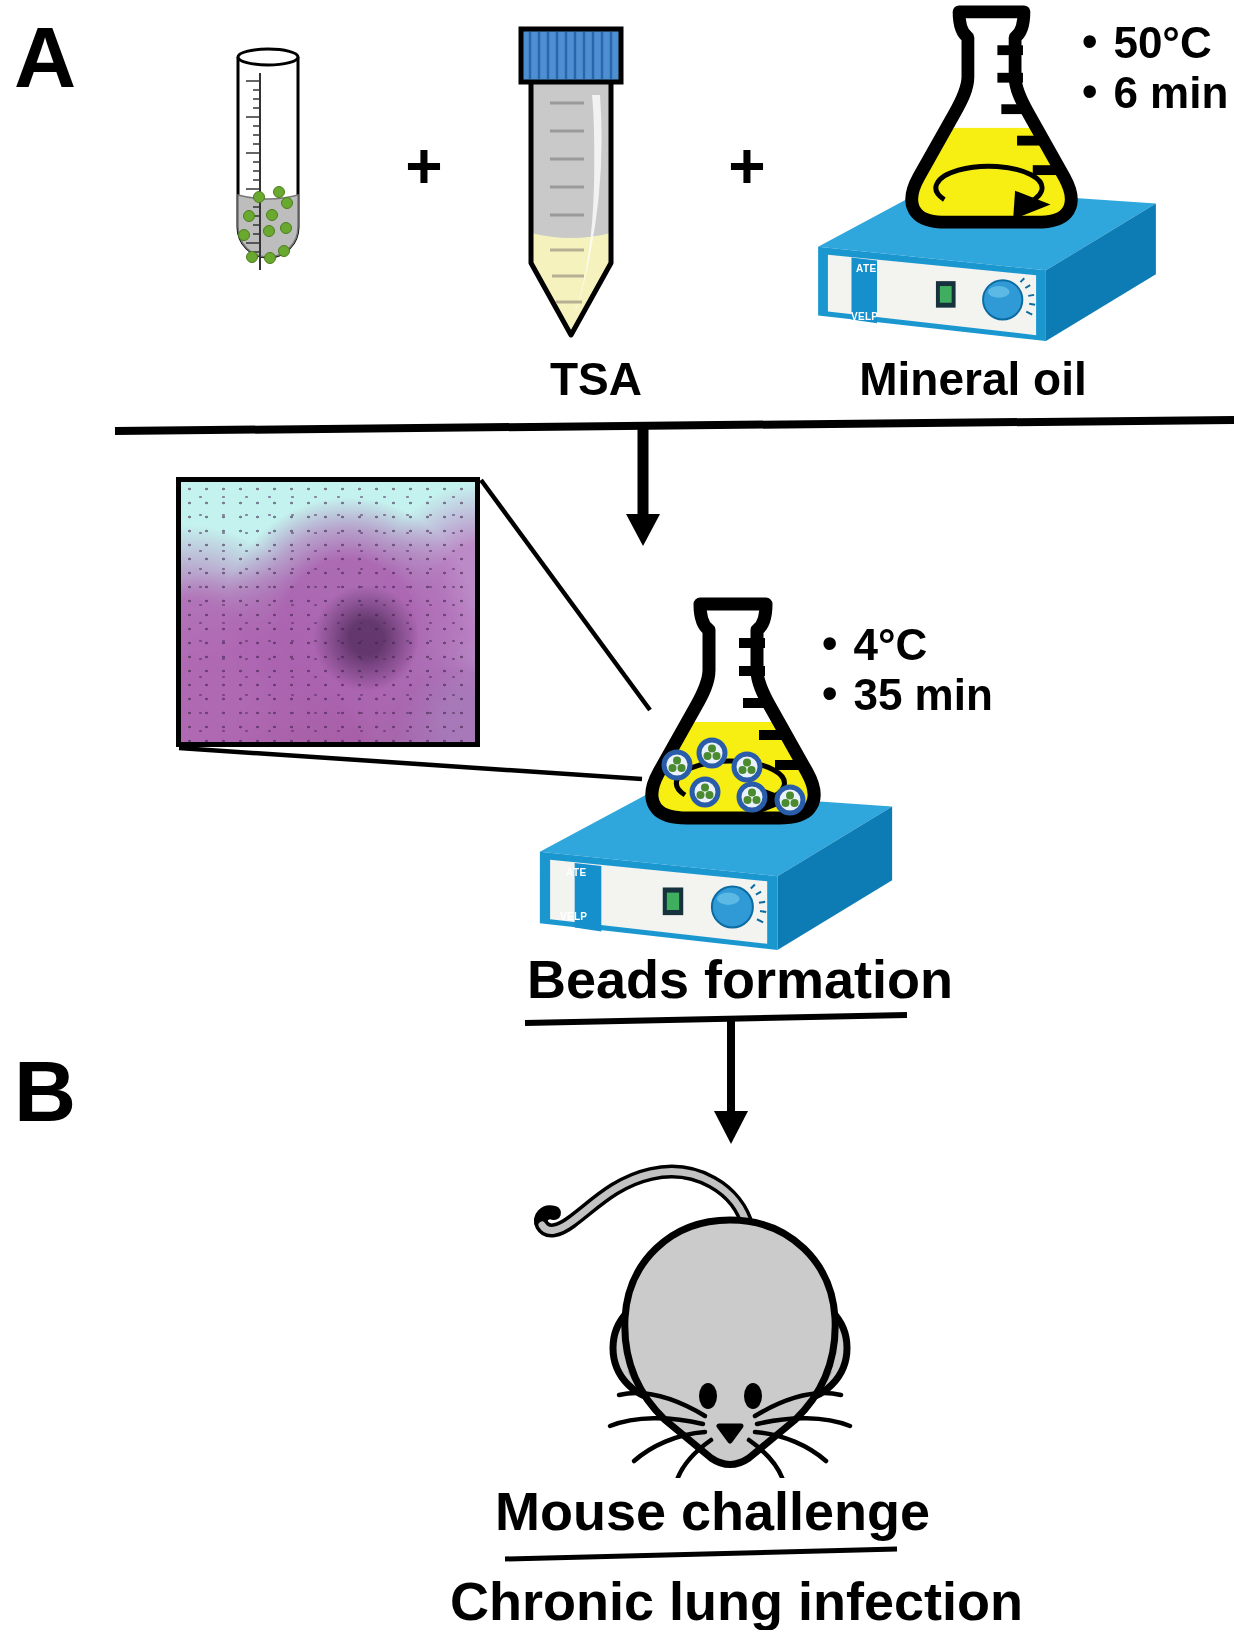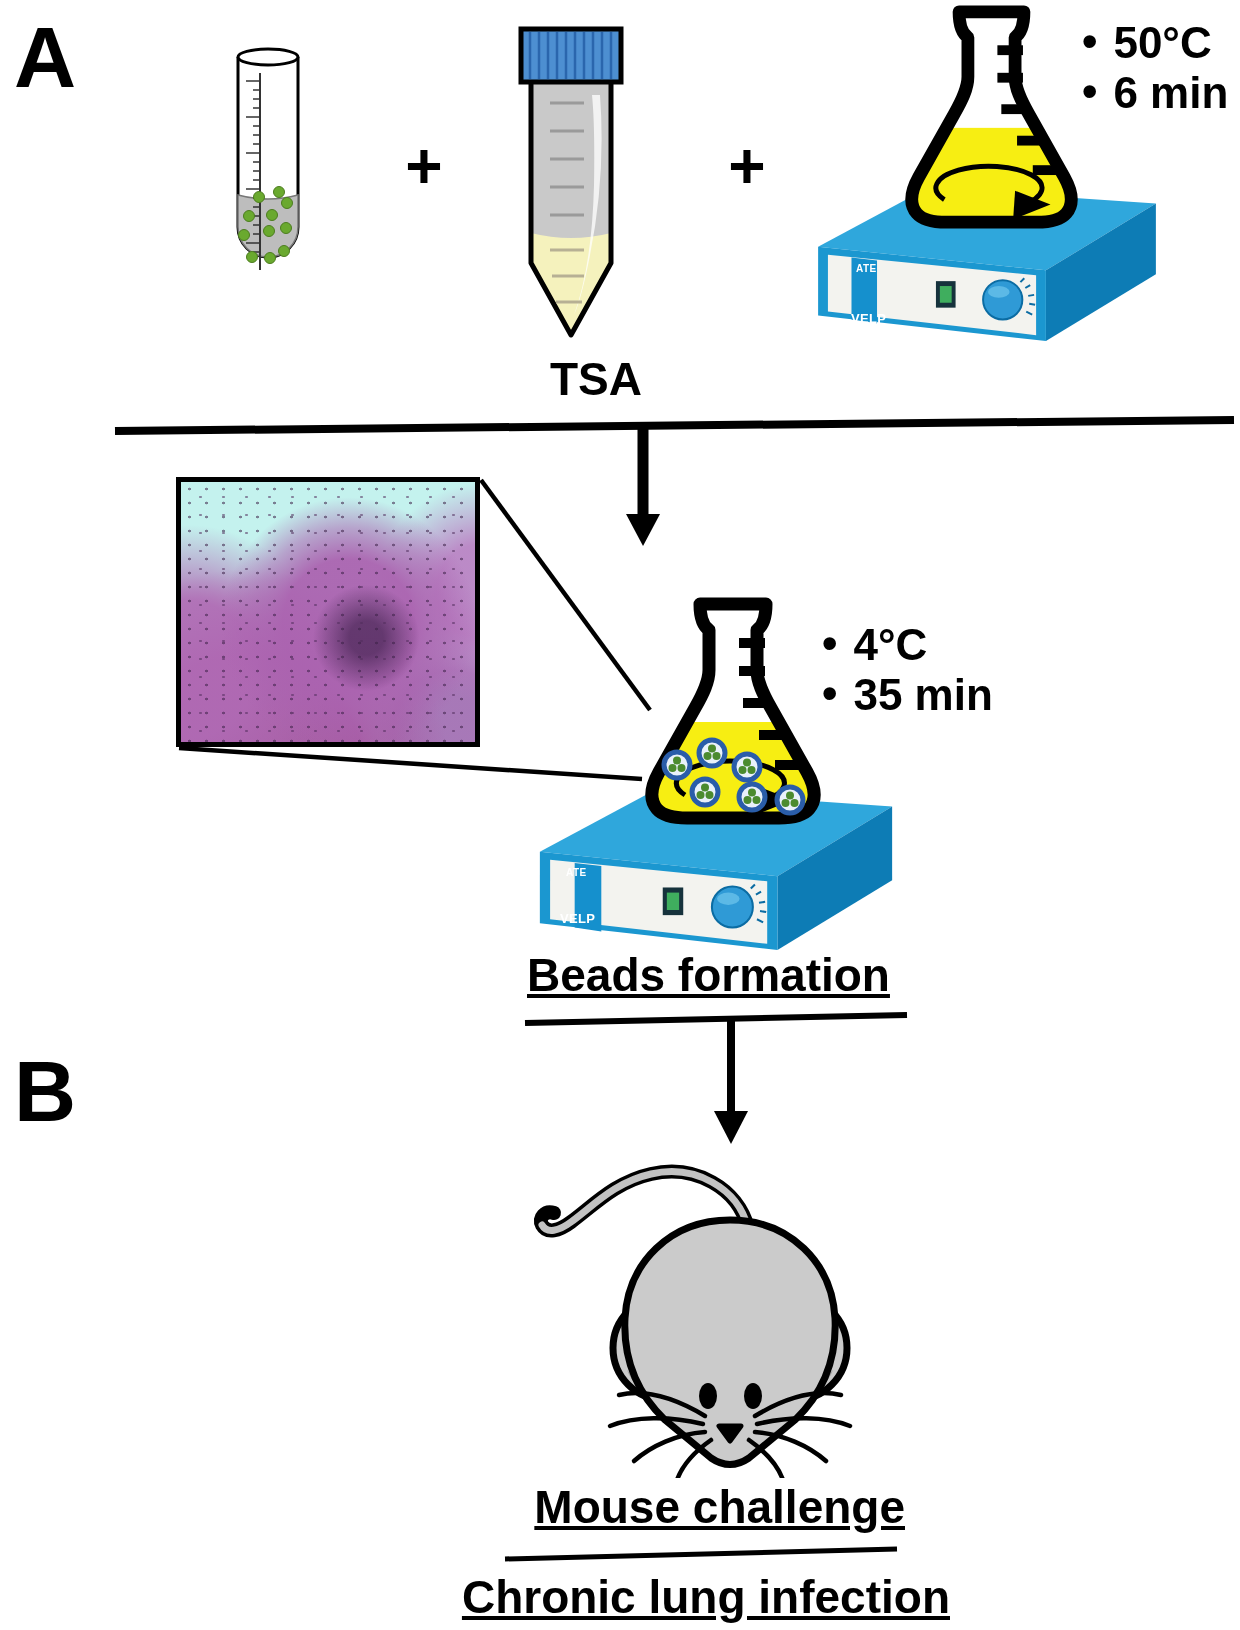--- a/index.html
+++ b/index.html
@@ -7,24 +7,24 @@
     position:relative;width:1240px;height:1630px;background:#ffffff;
     font-family:"Liberation Sans",sans-serif;overflow:hidden;color:#000;
   }
   .abs{position:absolute;}
   .panel-letter{font-size:86px;font-weight:bold;line-height:1;}
   .item-label{font-size:46px;font-weight:bold;text-align:center;white-space:nowrap;}
   .italic{font-style:italic;}
   .plus{font-size:64px;font-weight:bold;line-height:1;}
   .cond-row{display:flex;align-items:center;gap:16px;font-size:44px;font-weight:bold;white-space:nowrap;}
   .cond-bullet{font-size:44px;line-height:1;transform:translateY(-2px);}
-  .stage-label{font-size:46px;font-weight:bold;text-align:right;white-space:nowrap;text-decoration:underline;}
+  .stage-label{font-size:54px;font-weight:bold;text-align:left;white-space:nowrap;}
   .brand{position:absolute;color:#fff;font-weight:bold;line-height:1;}
   .brand.ate{font-size:10px;letter-spacing:.5px;}
-  .brand.velp{font-size:13px;letter-spacing:.3px;}
+  .brand.velp{font-size:10px;letter-spacing:.3px;}
   
   .micrograph{
     width:304px;height:270px;box-sizing:border-box;border:5px solid #000;
     background:
       radial-gradient(circle at 63% 60%, rgba(52,24,66,.60) 0 7%, rgba(52,24,66,0) 22%),
       radial-gradient(circle at 57% 55%, rgba(171,99,176,.95) 0 30%, rgba(171,99,176,.55) 44%, rgba(171,99,176,0) 58%),
       radial-gradient(circle at 2% 72%, rgba(176,106,180,.9) 0 20%, rgba(176,106,180,0) 42%),
       radial-gradient(circle at 22% 112%, rgba(166,88,162,.95) 0 32%, rgba(166,88,162,0) 55%),
       radial-gradient(circle at 103% 42%, rgba(186,120,192,.85) 0 14%, rgba(186,120,192,0) 32%),
       radial-gradient(circle at 92% 95%, rgba(160,90,170,.8) 0 16%, rgba(160,90,170,0) 36%),
@@ -196,20 +196,21 @@
   <div class="abs cond-row" style="left:1082px;top:18px">
     <span class="cond-bullet">•</span>
     <span>50°C</span>
   </div>
   <div class="abs cond-row" style="left:1082px;top:68px">
     <span class="cond-bullet">•</span>
     <span>6 min</span>
   </div>
 
   <div class="abs item-label" style="left:536px;top:352px;width:120px">TSA</div>
+  <div class="abs item-label" style="left:843px;top:352px;width:260px">Mineral oil</div>
 
   <div class="abs micrograph" style="left:176px;top:477px">
     <div class="speckles"></div>
   </div>
 
   <svg class="abs" style="left:517px;top:782px" width="398" height="170" viewBox="0 0 360 166">
     <use href="#stirrer-sym"></use>
   </svg>
   <span class="abs brand ate" style="left:566px;top:868px">ATE</span>
   <span class="abs brand velp" style="left:560px;top:912px">VELP</span>

